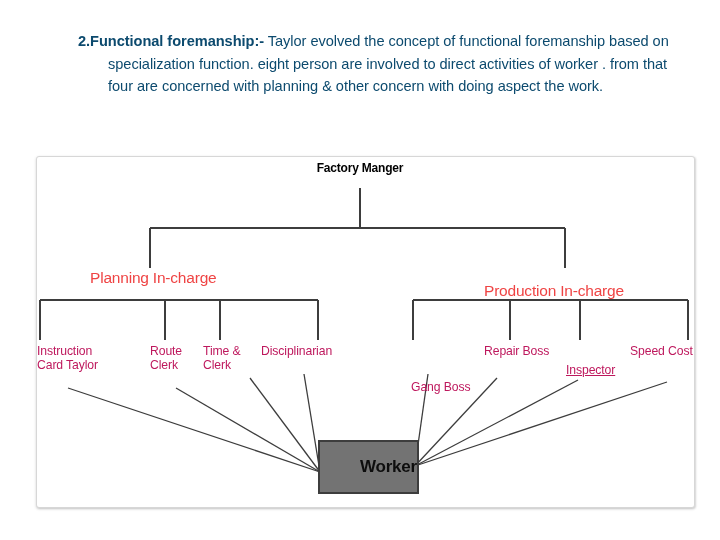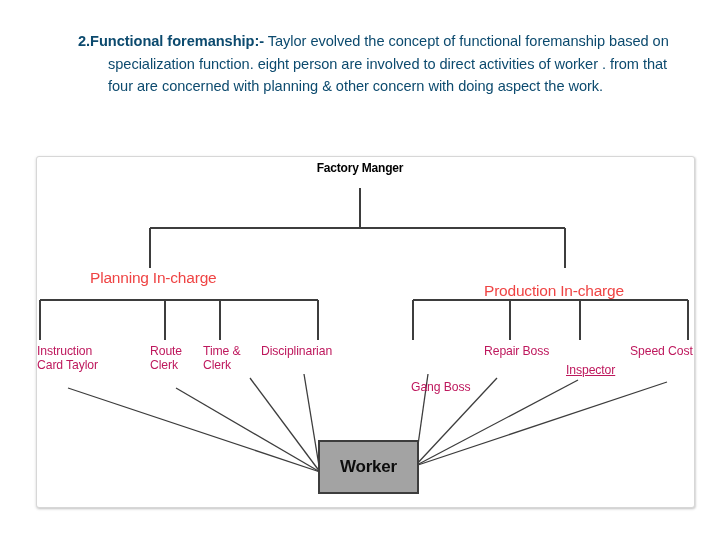--- a/index.html
+++ b/index.html
@@ -107,24 +107,24 @@
   #leaf-speed        { left: 630px; top: 345px; }
 
   
   #worker-box {
     position: absolute;
     left: 318px;
     top: 440px;
     width: 97px;
     height: 50px;
     border: 2px solid #3d3d3d;
-    background: #a3a3a3;
+    background: #737373;
     display: flex;
     align-items: center;
-    justify-content: center;
+    justify-content: flex-end;
   }
   #worker-label {
     font-size: 17px;
     font-weight: bold;
     color: #0d0d0d;
     letter-spacing: -0.2px;
   }
 </style>
 </head>
 <body>

